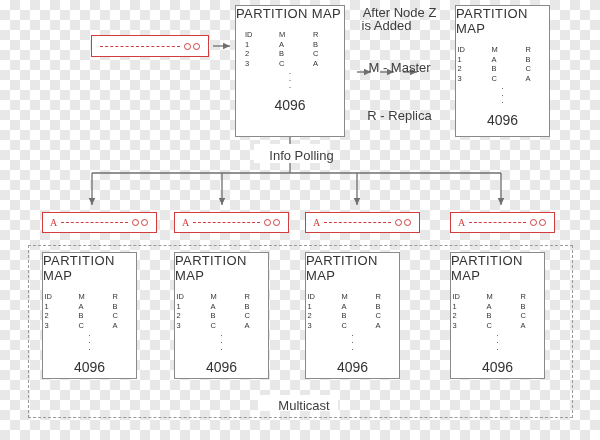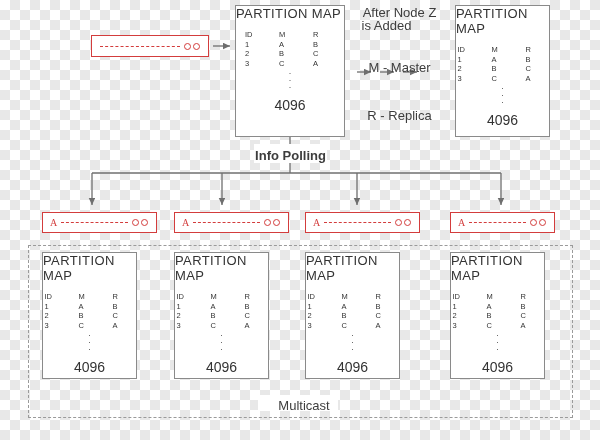--- a/index.html
+++ b/index.html
@@ -148,21 +148,21 @@
 
     <line x1="92" y1="173" x2="501" y2="173" stroke="#6f6f6f" stroke-width="1.3"></line>
 
     <line x1="92" y1="173" x2="92" y2="205" stroke="#6f6f6f" stroke-width="1.3" marker-end="url(#ah)"></line>
     <line x1="222" y1="173" x2="222" y2="205" stroke="#6f6f6f" stroke-width="1.3" marker-end="url(#ah)"></line>
     <line x1="357" y1="173" x2="357" y2="205" stroke="#6f6f6f" stroke-width="1.3" marker-end="url(#ah)"></line>
     <line x1="501" y1="173" x2="501" y2="205" stroke="#6f6f6f" stroke-width="1.3" marker-end="url(#ah)"></line>
   </svg>
 
   <div class="whitebox" style="left:254px;top:144px;width:73px;height:19px;"></div>
-  <div class="label c" style="left:254px;top:148px;width:73px;font-weight:bold;">Info Polling</div>
+  <div class="label c" style="left:265px;top:148px;width:73px;">Info Polling</div>
 
   <div class="pmap" style="left:235px;top:5px;width:110px;height:132px;">
     <div class="title">PARTITION MAP</div>
     <div class="cols">
       <div class="col c0">
         <div>ID</div>
         <div>1</div>
         <div>2</div>
         <div>3</div>
       </div>

